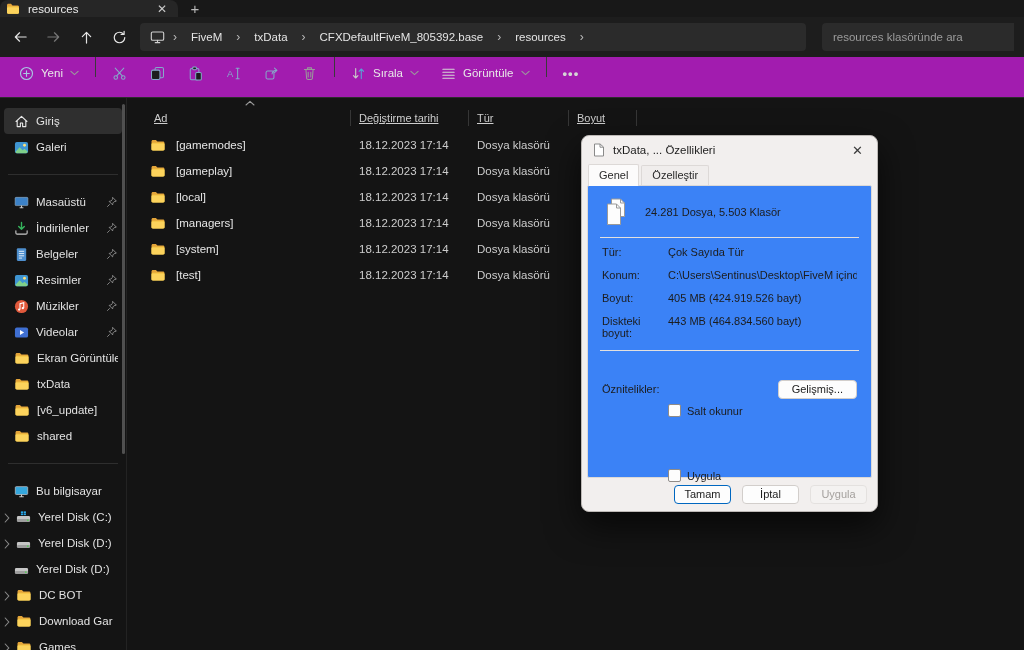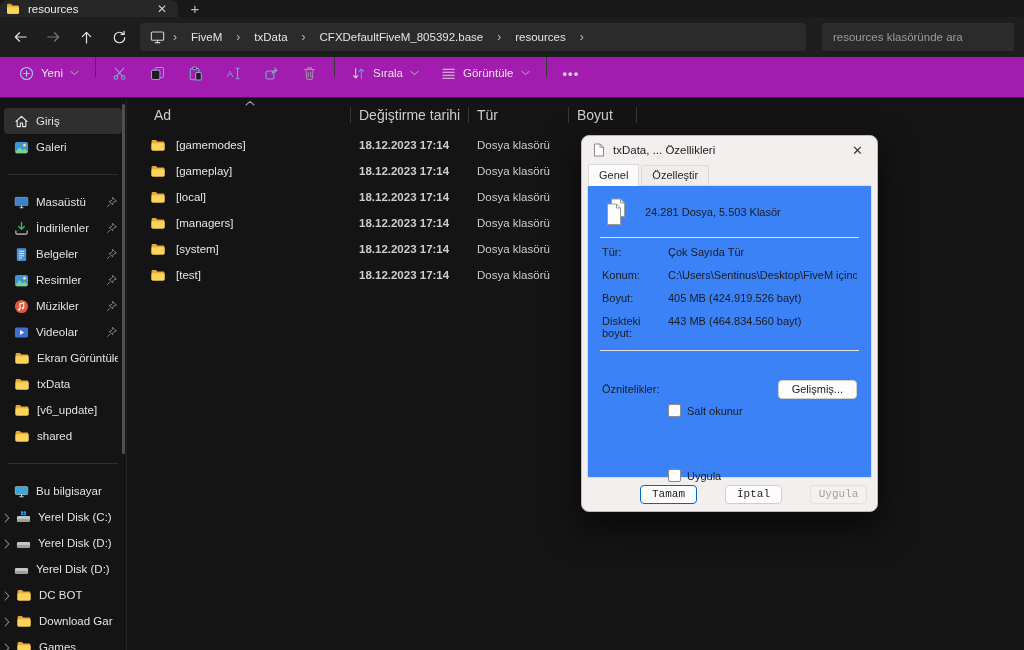--- a/index.html
+++ b/index.html
@@ -48,33 +48,33 @@
   .side-item.sel { background:#2f2f2f; }
   .side-item .lbl { overflow:hidden; }
   .side-item .pin { margin-left:auto; flex:0 0 auto; }
   .side-item .chevl { position:absolute; left:0px; top:9px; }
   .side-item.haschev { padding-left:12px; }
   .sdiv { height:1px; background:#2e2e2e; margin:14px 4px; }
   .sb-thumb { position:absolute; right:1px; top:6px; width:3px; height:350px; background:#505050;
     border-radius:2px; }
 
   .filearea { flex:1; padding:6px 0 0 0; position:relative; }
-  .listheader { display:flex; height:22px; align-items:center; color:#cdcdcd; font-size:14px;
-    position:relative; }
+  .listheader { display:flex; height:22px; align-items:flex-end; color:#cdcdcd; font-size:11px;
+    position:relative;text-decoration:underline; }
   .hcol { height:16px; display:flex; align-items:center; border-right:1px solid #363636; }
   .hcol.c-name { width:224px; padding-left:27px; }
   .hcol.c-date { width:118px; padding-left:8px; }
   .hcol.c-type { width:100px; padding-left:8px; }
   .hcol.c-size { width:68px; padding-left:8px; }
   .sort-caret { position:absolute; left:118px; top:-4px; }
   .rows { margin-top:6px; }
   .frow { display:flex; height:26px; align-items:center; font-size:11.5px; }
   .cell-name { width:224px; display:flex; align-items:center; gap:10px; padding-left:23px;
     color:#e5e5e5; }
-  .cell-date { width:118px; padding-left:8px; color:#cdcdcd;font-weight:bold; }
+  .cell-date { width:118px; padding-left:8px; color:#cdcdcd; }
   .cell-type { width:100px; padding-left:8px; color:#cdcdcd; }
 
   
   .dialog { position:absolute; left:581px; top:135px; width:297px; height:377px;
     background:#f2efee; border-radius:8px; box-shadow:0 14px 34px rgba(0,0,0,.65);
     color:#1c1c1c; font-size:11px; z-index:10; border:1px solid #bdb9b6; overflow:hidden; }
   .dlg-titlebar { height:28px; display:flex; align-items:center; gap:8px; padding:0 11px; }
   .dlg-title { font-size:11.5px; flex:1; }
   .dlg-close { color:#3a3a3a; font-size:13px; padding:0 3px; }
   .dlg-tabs { display:flex; align-items:flex-end; height:21px; padding:0 6px; position:relative; }
@@ -90,21 +90,21 @@
   .dfield .v { white-space:nowrap; overflow:hidden; }
   .dattr { display:grid; grid-template-columns:66px 1fr auto; align-items:center;
     padding:8px 2px 2px 2px; }
   .chkrow { display:flex; align-items:center; gap:6px;margin-top:43px; }
   .chk { width:13px; height:13px; background:#fdfdfd; border:1px solid #8f8b88; border-radius:2px;
     flex:0 0 auto; }
   .adv-btn { padding:2px 13px 3px; background:#fdfdfd; border:1px solid #d2cecb; border-radius:4px;
     font-size:11px; }
   .gizli { margin-left:68px; padding:7px 0 0 0; }
   .dlg-footer { position:absolute; left:0; right:0; bottom:0; height:33px; display:flex;
-    align-items:center; justify-content:flex-end; gap:28px; padding:0 10px;font-family:Liberation Mono, monospace; }
+    align-items:center; justify-content:flex-end; gap:11px; padding:0 10px; }
   .dbtn { width:57px; text-align:center; padding:2px 0 3px; border-radius:4px; font-size:11px;
     background:#fdfdfd; border:1px solid #d2cecb; }
   .dbtn.ok { border:1px solid #0067c0; }
   .dbtn.apply { background:#f4f2f1; border:1px solid #e4e1df; color:#a5a19e; }
 
   .ic { display:inline-block; vertical-align:middle; flex:0 0 auto; }
   .dimfw { opacity:.45; }
 </style>
 </head>
 <body>

